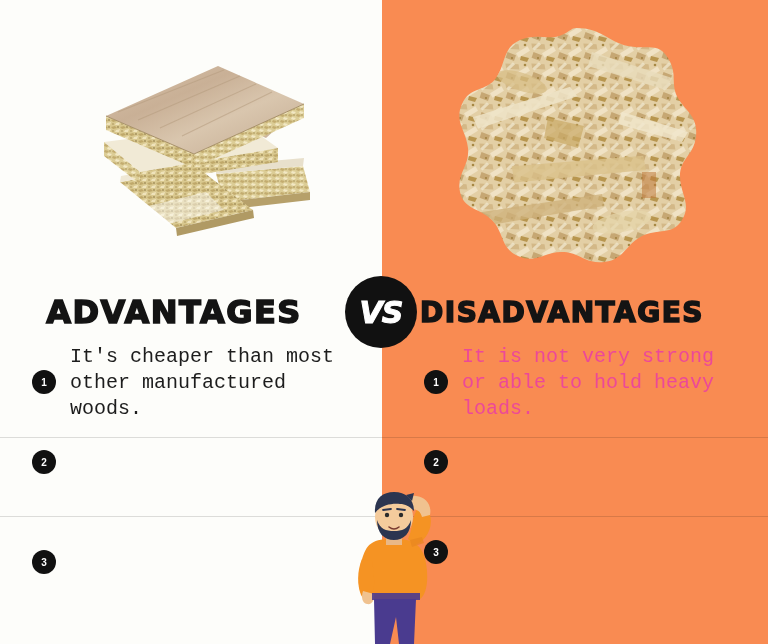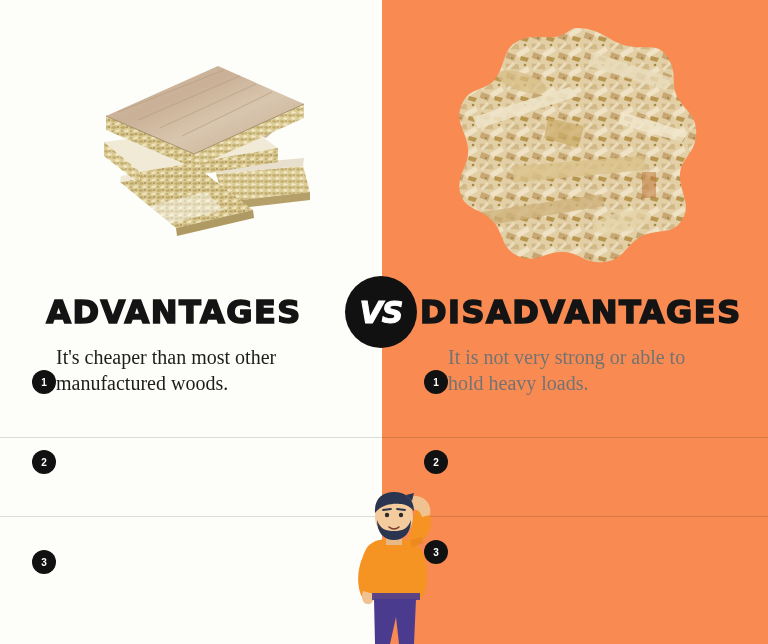--- a/index.html
+++ b/index.html
@@ -21,21 +21,21 @@
   
   .headline{
     position:absolute;top:286px;height:52px;
     display:flex;align-items:center;
     font-family:"DejaVu Sans", sans-serif;
     font-weight:700;color:#141414;
     letter-spacing:1.5px;
     -webkit-text-stroke:1.6px #141414;
   }
   .headline-left{left:0;width:348px;justify-content:center;font-size:32px;}
-  .headline-right{left:420px;width:330px;justify-content:flex-start;font-size:32px;}
+  .headline-right{left:420px;width:330px;justify-content:flex-start;font-size:28px;}
 
   .vs-badge{
     position:absolute;left:345px;top:276px;width:72px;height:72px;
     border-radius:50%;background:#111111;
     display:flex;align-items:center;justify-content:center;
     color:#ffffff;font-family:"DejaVu Sans", sans-serif;
     font-weight:700;font-size:30px;font-style:italic;
     letter-spacing:-1px;-webkit-text-stroke:1px #ffffff;
     z-index:6;
     text-align:right;
@@ -53,26 +53,26 @@
 
   .row{position:absolute;display:flex;align-items:flex-start;}
   .badge{
     flex:0 0 auto;width:24px;height:24px;border-radius:50%;
     background:#111111;color:#ffffff;
     display:flex;align-items:center;justify-content:center;
     font-size:10px;font-weight:700;font-family:"Liberation Sans",sans-serif;
     margin-top:2px;
   }
   .txt{
-    margin-left:0;
-    font-family:Liberation Serif, serif;
+    margin-left:14px;
+    font-family:Liberation Mono, monospace;
     font-size:20px;line-height:26px;font-weight:400;
   }
   .col-left .txt{color:#1d1d1d;}
-  .col-right .txt{color:#737373;}
+  .col-right .txt{color:#ec4899;}
 
   
   .l1{left:32px;top:344px;width:320px;}
   .l2{left:32px;top:448px;width:320px;}
   .l3{left:32px;top:524px;width:320px;}
   
   .r1{left:42px;top:344px;width:300px;}
   .r2{left:42px;top:448px;width:300px;}
   .r3{left:42px;top:538px;width:300px;}
   .l1 .badge,.r1 .badge{margin-top:26px;}

